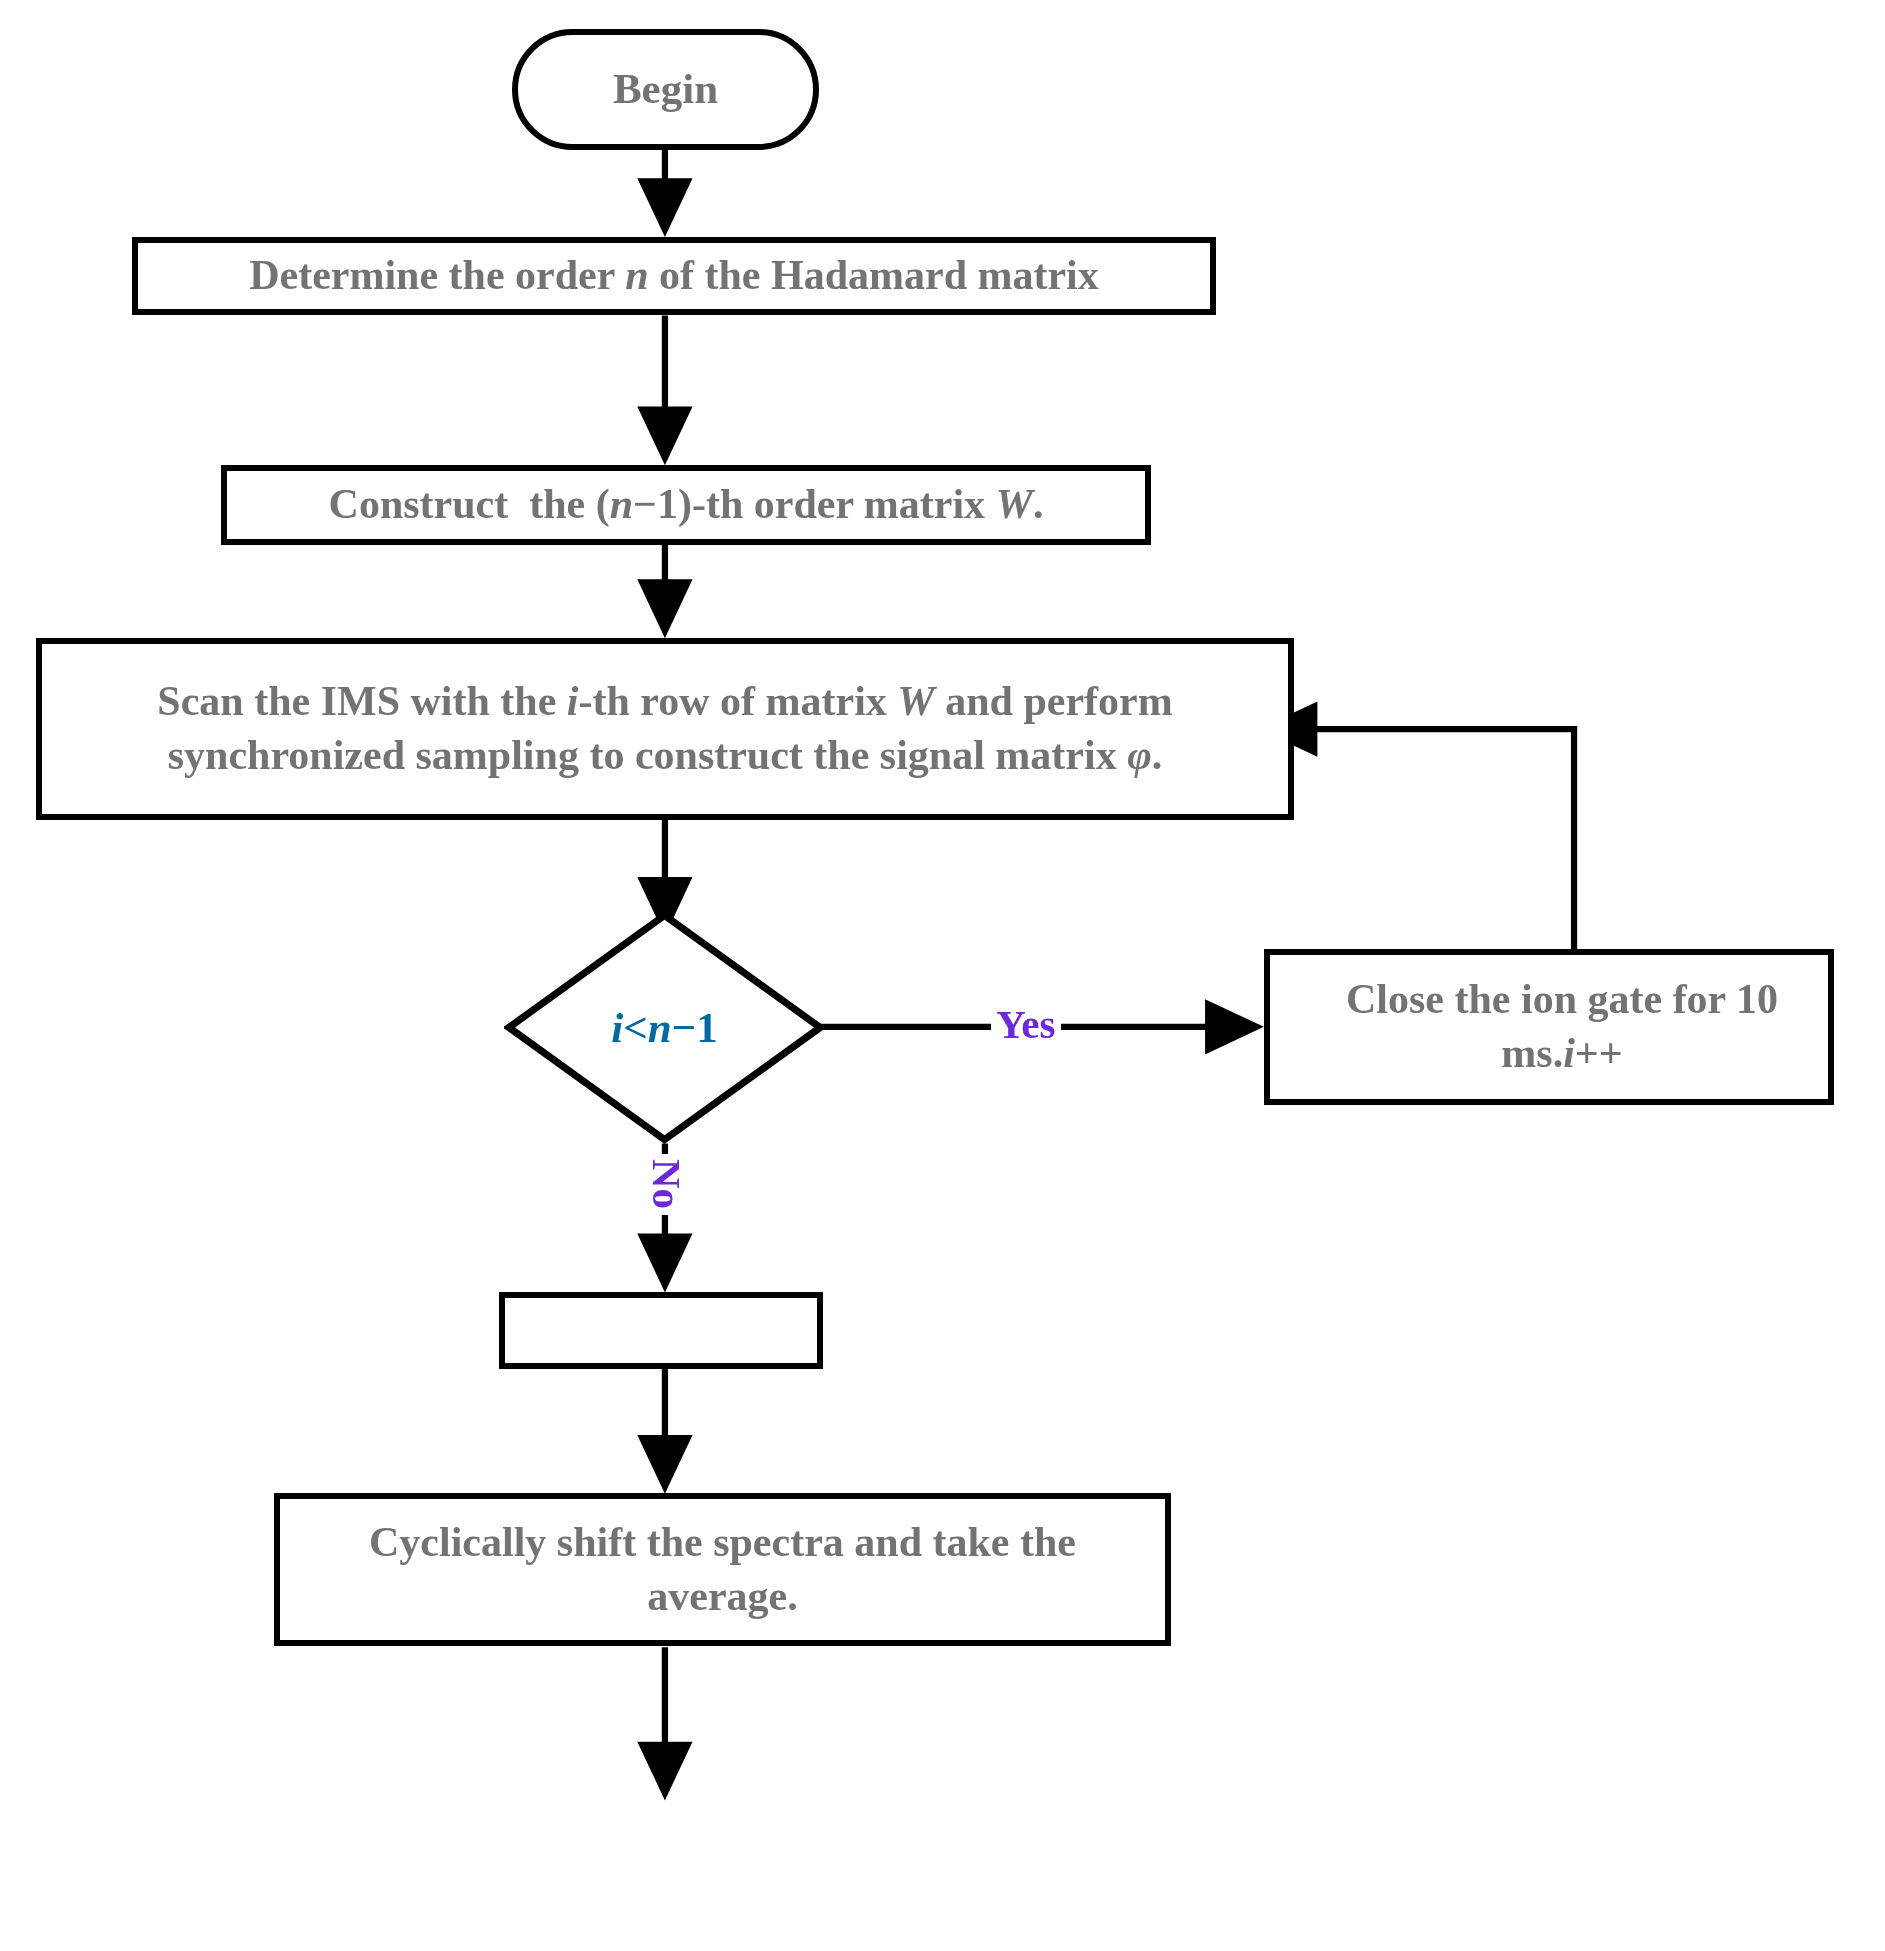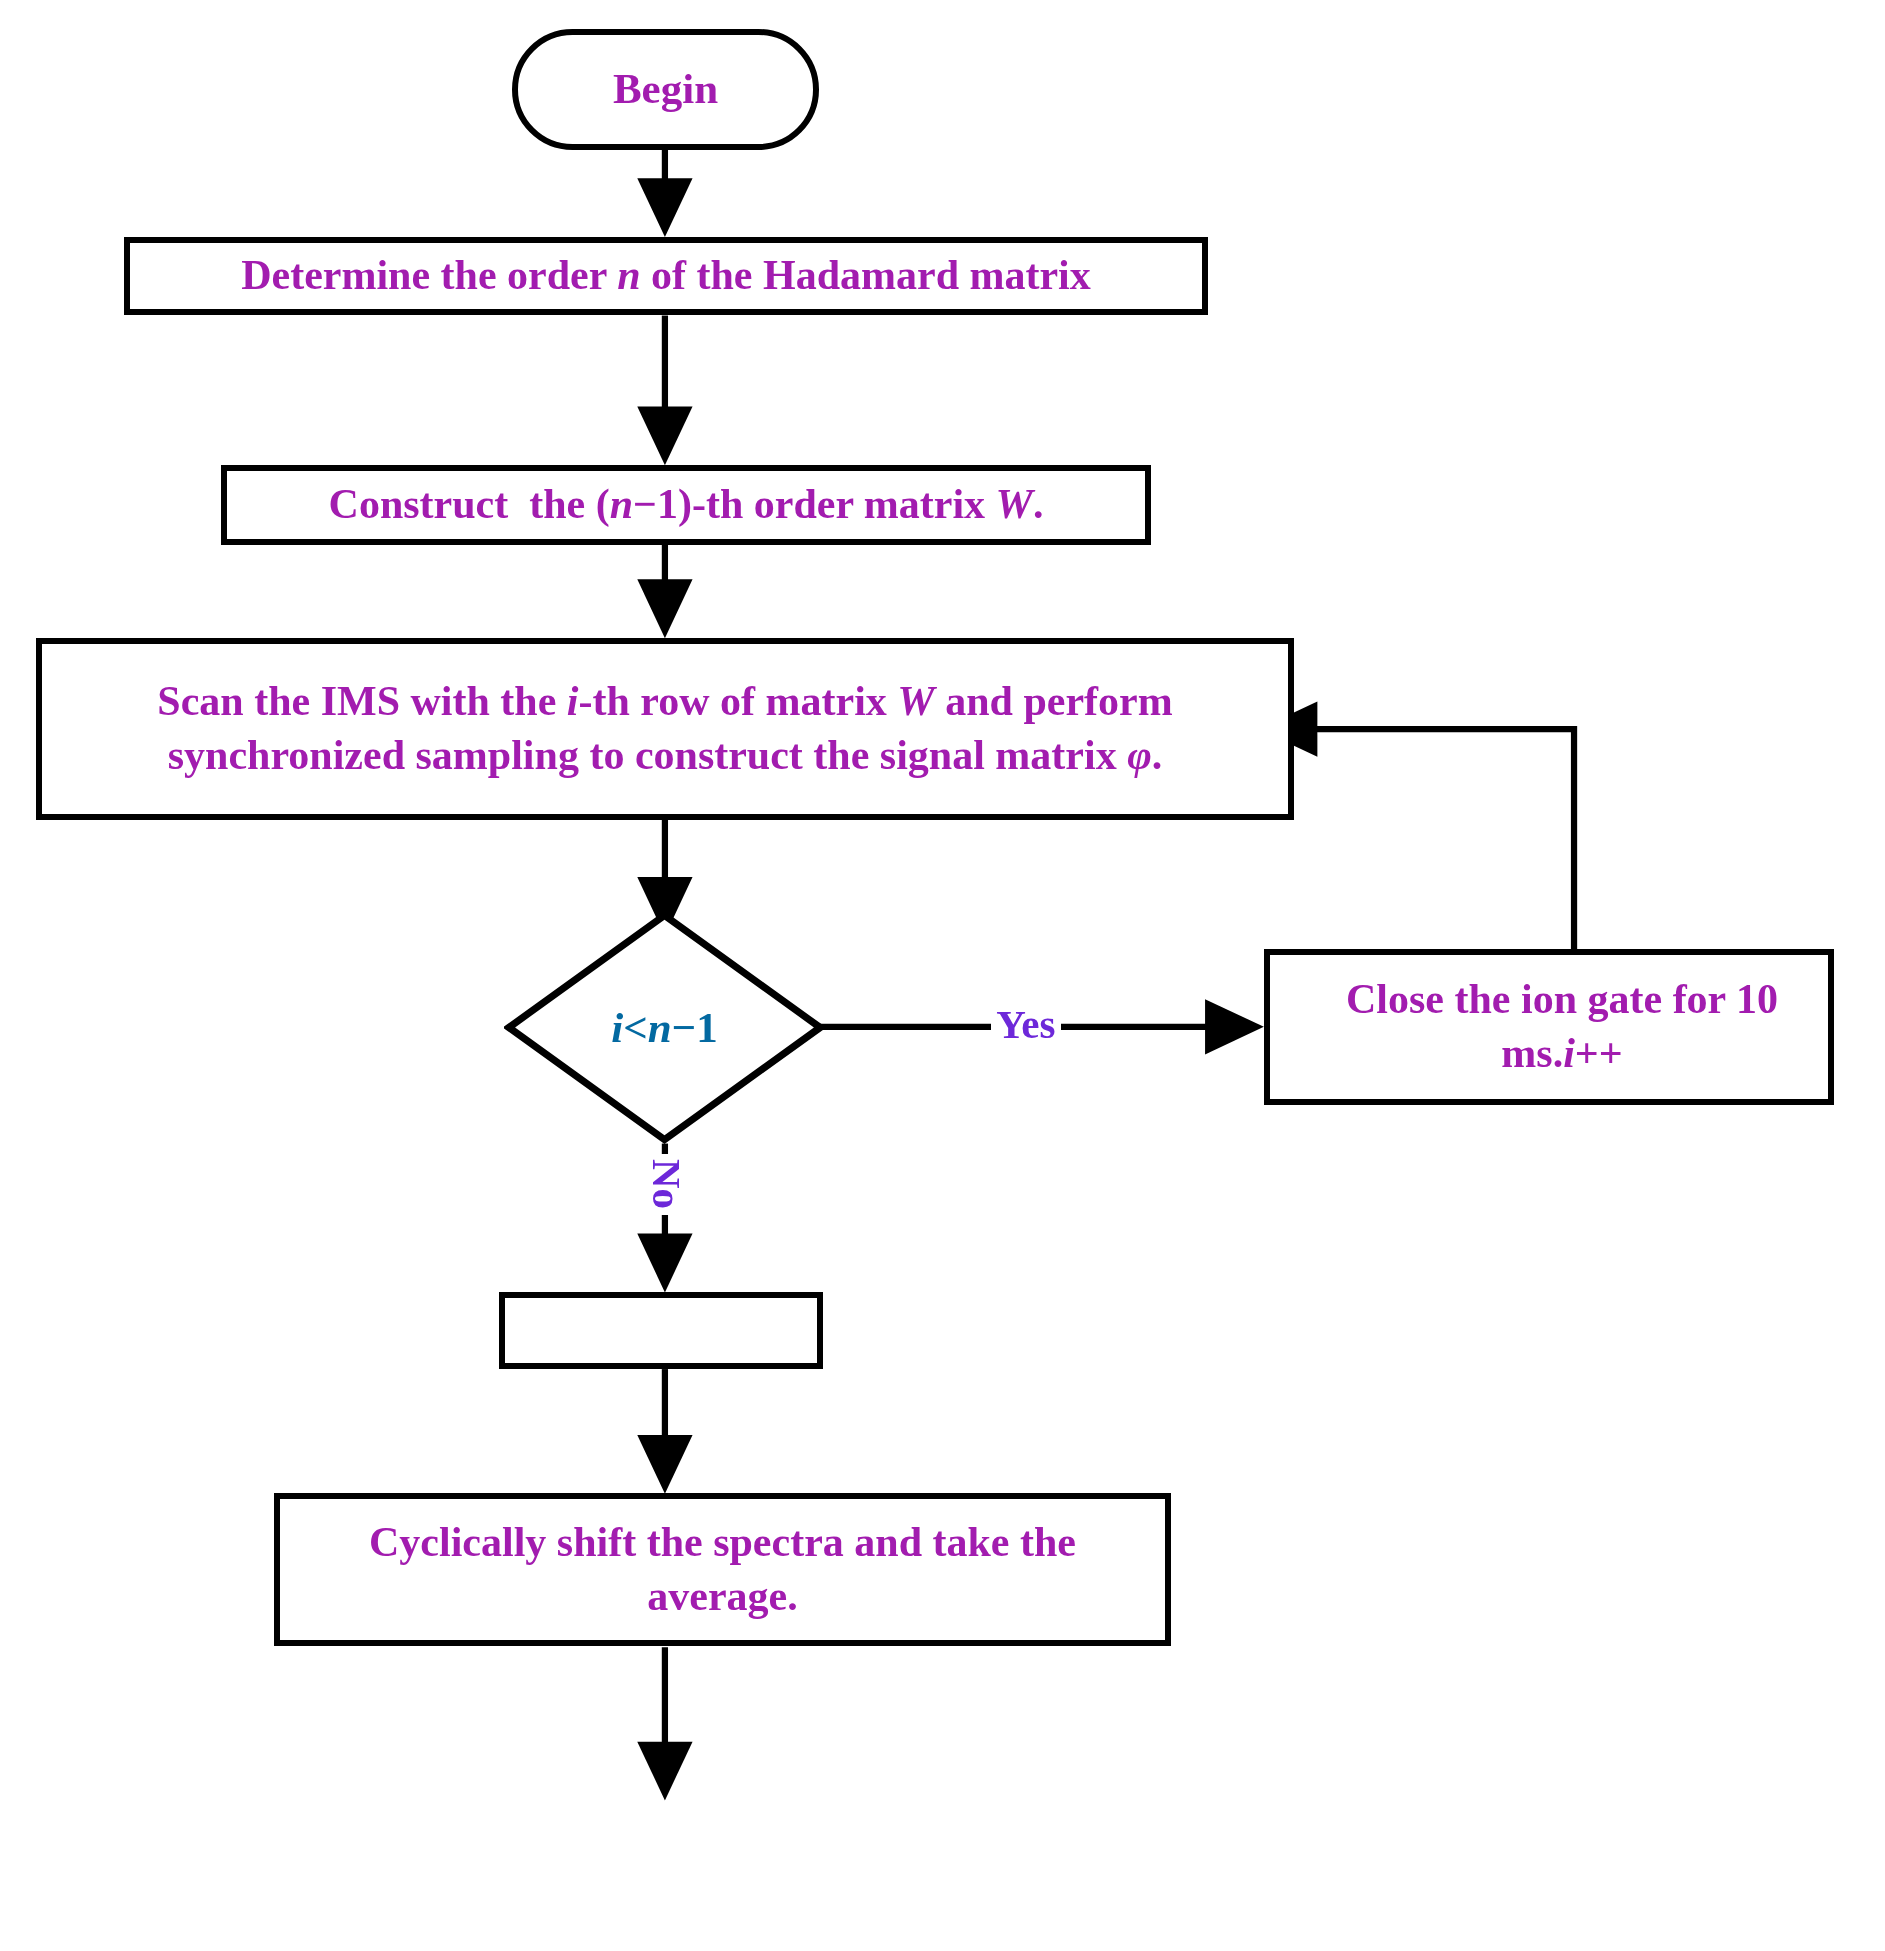--- a/index.html
+++ b/index.html
@@ -16,21 +16,21 @@
     overflow: hidden;
   }
   .node {
     position: absolute;
     box-sizing: border-box;
     display: flex;
     align-items: center;
     justify-content: center;
     text-align: center;
     background: #ffffff;
-    color: #a21caf;
+    color: #737373;
     font-weight: bold;
     line-height: 1.28;
   }
   .terminator {
     border: 6.2px solid #000000;
     border-radius: 71px;
     font-size: 43px;
   }
   .process {
     border: 6.2px solid #000000;
@@ -126,21 +126,21 @@
       <polygon points="746,1450 715,1384 777,1384"></polygon>
       <polygon points="746,1676 715,1610 777,1610"></polygon>
       <polygon points="746,2020 715,1954 777,1954"></polygon>
     </g>
   </svg>
 
   <div class="node terminator" style="left:512px; top:28.5px; width:307px; height:121px;">
     <span>Begin</span>
   </div>
 
-  <div class="node process" style="left:124px; top:237px; width:1084px; height:78px;">
+  <div class="node process" style="left:132px; top:237px; width:1084px; height:78px;">
     <span class="txt">Determine the order <i class="mv">n</i> of the Hadamard matrix</span>
   </div>
 
   <div class="node process" style="left:221px; top:465px; width:930px; height:80px;">
     <span class="txt">Construct&nbsp; the (<i class="mv">n</i>−1)-th order matrix <b class="mb">W</b>.</span>
   </div>
 
   <div class="node process" style="left:36px; top:638px; width:1258px; height:182px;justify-content:center;">
     <span class="txt">Scan the IMS with the <i class="mv">i</i>-th row of matrix <b class="mb">W</b> and perform synchronized sampling to construct the signal matrix <b class="mb">φ</b>.</span>
   </div>

